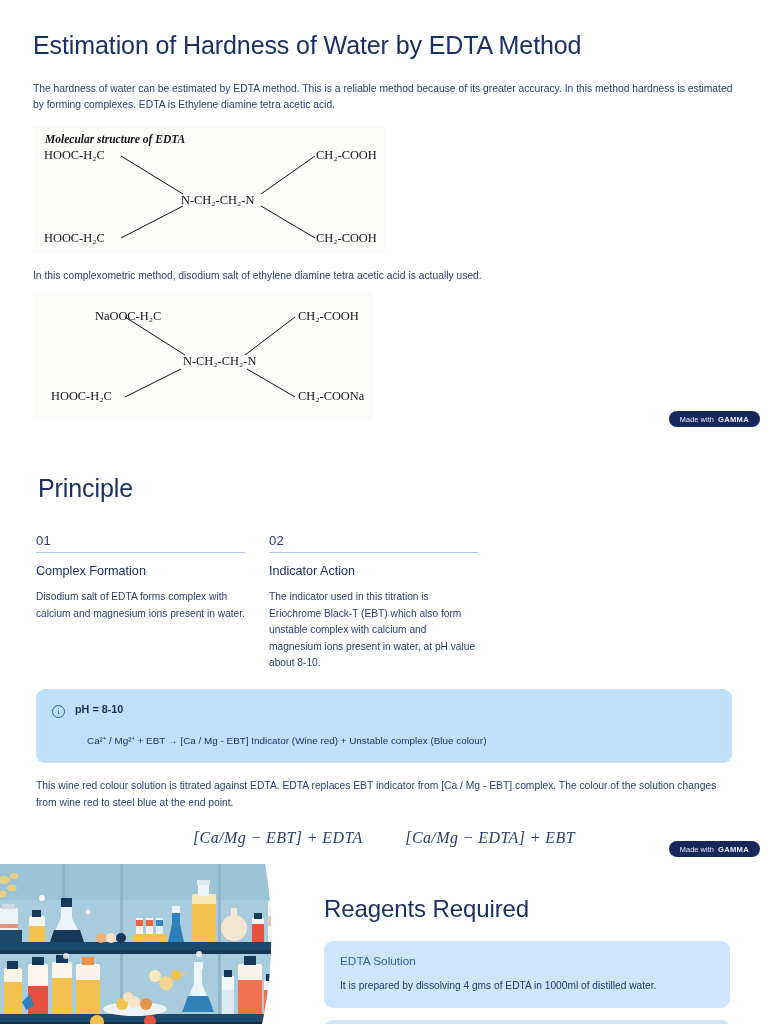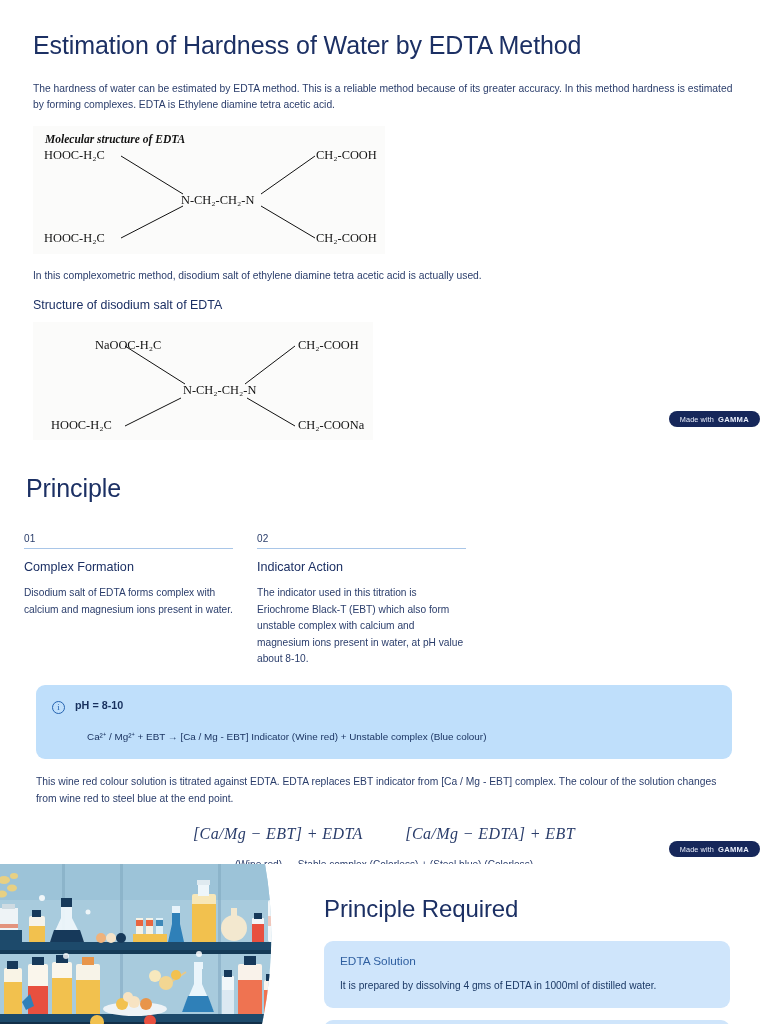--- a/index.html
+++ b/index.html
@@ -45,30 +45,30 @@
 
   p.note {
     font-size: 10.3px; color:#2a3d6b; margin: 14px 0 0 0; line-height:1.5;
   }
   h3.subhead {
     font-size: 12.4px; color:#1c3064; font-weight: 400; margin: 15px 0 0 0;
   }
 
   
   .slide2 { position:absolute; left:0; top:440px; width:768px; height:424px; background:#fff; }
-  .s2-inner { padding: 26px 36px 0 24px; }
+  .s2-inner { padding: 26px 36px 0 36px; }
   h2.section-title {
     font-size: 25px; font-weight: 400; color:#1c3064; margin: 8px 0 0 2px;
     letter-spacing:-0.1px;
   }
 
   .cols { display: flex; gap: 0px; margin-top: 30px; }
   .col { width: 233px; padding-right: 24px; }
   .col-num {
-    font-size: 10px; color:#2a3d6b; letter-spacing:0.2px;
+    font-size: 13px; color:#2a3d6b; letter-spacing:0.2px;
     padding-bottom: 4px; border-bottom: 1.4px solid #a9c6e8;
   }
   .col-head {
     font-size: 12.6px; color:#1c3064; margin-top: 11px; font-weight:400;
   }
   .col-body {
     font-size: 10.2px; color:#2a3d6b; line-height: 1.62; margin-top: 11px;
   }
 
   .callout {
@@ -147,21 +147,20 @@
           <line x1="282" y1="112" x2="228" y2="80" stroke="#111" stroke-width="1"></line>
         </svg>
         <div class="mol" style="left:11px; top:22px;"><span>HOOC-H₂C</span></div>
         <div class="mol" style="left:283px; top:22px;"><span>CH₂-COOH</span></div>
         <div class="mol" style="left:148px; top:67px;"><span>N-CH₂-CH₂-N</span></div>
         <div class="mol" style="left:11px; top:105px;"><span>HOOC-H₂C</span></div>
         <div class="mol" style="left:283px; top:105px;"><span>CH₂-COOH</span></div>
       </div>
 
       <p class="note">In this complexometric method, disodium salt of ethylene diamine tetra acetic acid is actually used.</p>
-      <h3 class="subhead">Structure of disodium salt of EDTA</h3>
 
       <div class="struct-fig2">
         <svg width="340" height="126" style="position:absolute;left:0;top:0;">
           <line x1="92" y1="24" x2="152" y2="62" stroke="#111" stroke-width="1"></line>
           <line x1="262" y1="24" x2="212" y2="62" stroke="#111" stroke-width="1"></line>
           <line x1="92" y1="104" x2="148" y2="76" stroke="#111" stroke-width="1"></line>
           <line x1="262" y1="104" x2="214" y2="76" stroke="#111" stroke-width="1"></line>
         </svg>
         <div class="mol" style="left:18px; top:16px;margin-left:44px;"><span>NaOOC-H₂C</span></div>
         <div class="mol" style="left:265px; top:16px;"><span>CH₂-COOH</span></div>
@@ -331,21 +330,21 @@
           <rect x="266" y="110" width="10" height="7" fill="#16395a"></rect>
 
           <rect x="0" y="158" width="279" height="2" fill="#123049"></rect>
           <circle cx="97" cy="158" r="7" fill="#f2c14e"></circle>
           <circle cx="150" cy="157" r="6" fill="#e8503f"></circle>
         </g>
       </svg>
     </div>
 
     <div class="s3-content">
-      <h2 class="section-title3">Principle Required</h2>
+      <h2 class="section-title3">Reagents Required</h2>
       <div class="reagent-card">
         <div class="reagent-name">EDTA Solution</div>
         <div class="reagent-desc">It is prepared by dissolving 4 gms of EDTA in 1000ml of distilled water.</div>
       </div>
       <div class="reagent-card partial"></div>
     </div>
 
   </section>
 
 </div>

